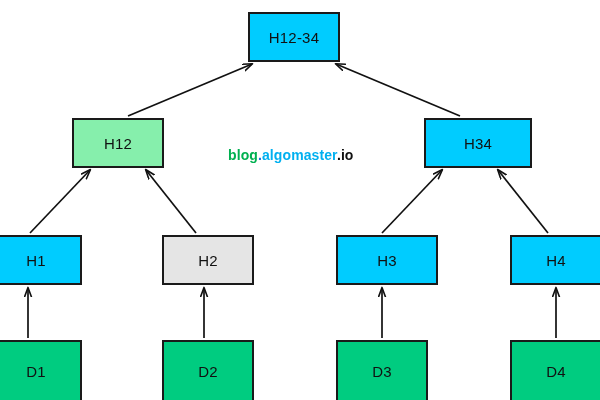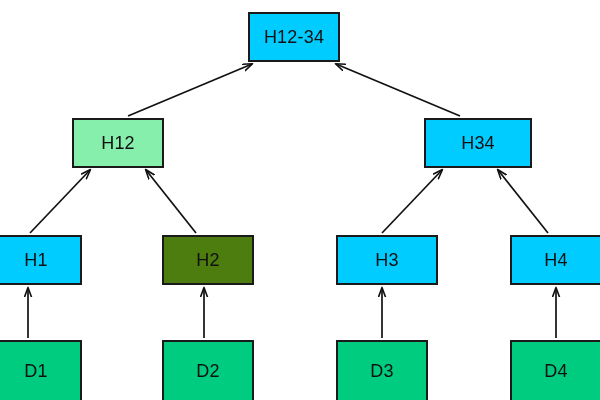--- a/index.html
+++ b/index.html
@@ -32,21 +32,21 @@
     z-index: 3;
   }
   .node-hash {
     background: #00ccff;
   }
   .node-data {
     background: #00cc80;
   }
   .node-label {
     font-family: "Liberation Sans", sans-serif;
-    font-size: 18px;
+    font-size: 15px;
     font-weight: 400;
     color: #111111;
     letter-spacing: 0.2px;
     line-height: 1;
     white-space: nowrap;
   }
   #watermark {
     position: absolute;
     left: 228px;
     top: 147px;
@@ -93,21 +93,21 @@
       </div>
       <div class="node node-hash" style="left: 72px; top: 118px; width: 92px; height: 50px; background: #86efac; border-color: rgb(26, 26, 26);">
         <span class="node-label">H12</span>
       </div>
       <div class="node node-hash" style="left: 424px; top: 118px; width: 108px; height: 50px; background: rgb(0, 204, 255); border-color: rgb(26, 26, 26); text-align: right;">
         <span class="node-label">H34</span>
       </div>
       <div class="node node-hash" style="left: -10px; top: 235px; width: 92px; height: 50px; background: rgb(0, 204, 255); border-color: rgb(26, 26, 26);">
         <span class="node-label">H1</span>
       </div>
-      <div class="node node-hash" style="left: 162px; top: 235px; width: 92px; height: 50px; background: #4d7c0f; border-color: rgb(26, 26, 26);">
+      <div class="node node-hash" style="left: 162px; top: 235px; width: 92px; height: 50px; background: #e5e5e5; border-color: rgb(26, 26, 26);">
         <span class="node-label">H2</span>
       </div>
       <div class="node node-hash" style="left: 336px; top: 235px; width: 102px; height: 50px; background: rgb(0, 204, 255); border-color: rgb(26, 26, 26);">
         <span class="node-label">H3</span>
       </div>
       <div class="node node-hash" style="left: 510px; top: 235px; width: 92px; height: 50px; background: rgb(0, 204, 255); border-color: rgb(26, 26, 26);">
         <span class="node-label">H4</span>
       </div>
       <div class="node node-data" style="left: -10px; top: 340px; width: 92px; height: 62px; background: rgb(0, 204, 128); border-color: rgb(26, 26, 26);">
         <span class="node-label">D1</span>
@@ -116,14 +116,17 @@
         <span class="node-label">D2</span>
       </div>
       <div class="node node-data" style="left: 336px; top: 340px; width: 92px; height: 62px; background: rgb(0, 204, 128); border-color: rgb(26, 26, 26);">
         <span class="node-label">D3</span>
       </div>
       <div class="node node-data" style="left: 510px; top: 340px; width: 92px; height: 62px; background: rgb(0, 204, 128); border-color: rgb(26, 26, 26);">
         <span class="node-label">D4</span>
       </div>
     </div>
 
+  <div id="watermark">
+    <span class="wm-blog">blog</span><span class="wm-dot1">.</span><span class="wm-algomaster">algomaster</span><span class="wm-io">.io</span>
+  </div>
 
 </div>
 
 </body></html>

